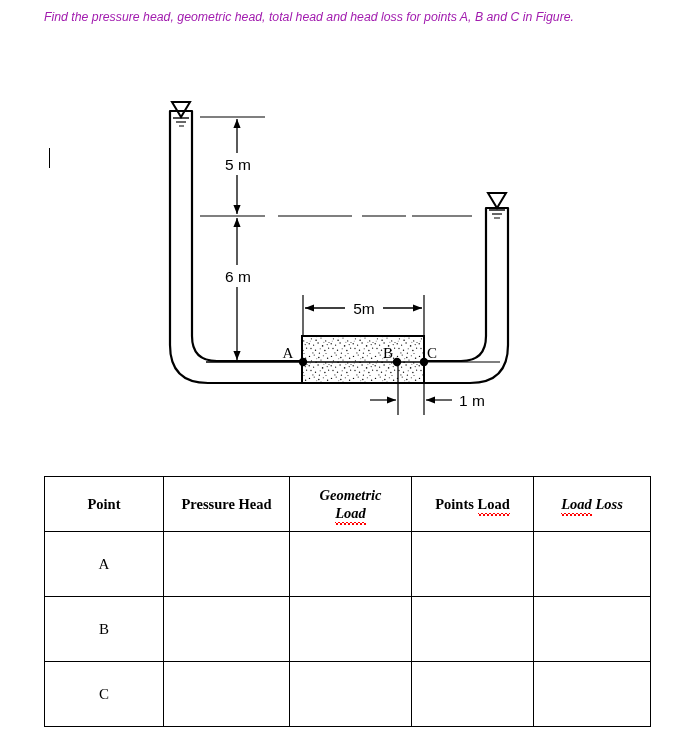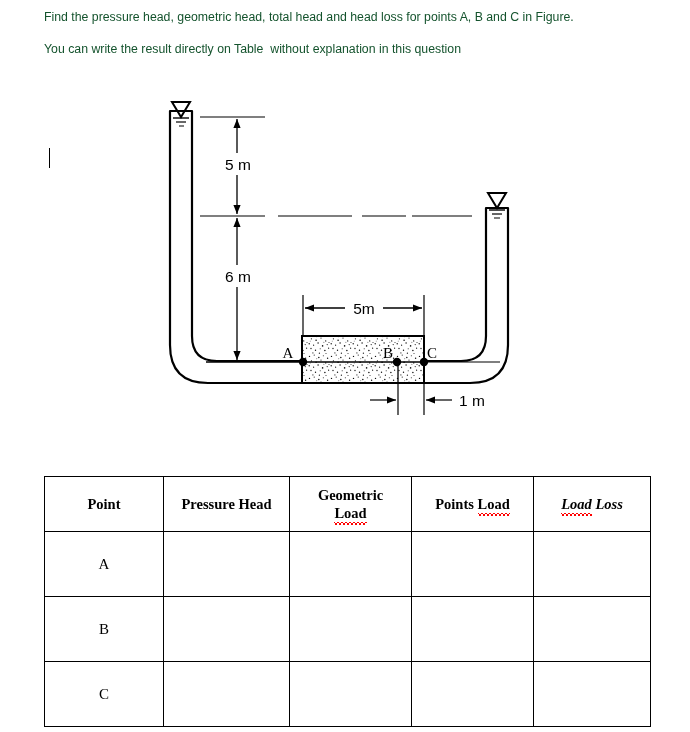--- a/index.html
+++ b/index.html
@@ -19,22 +19,23 @@
   
   #question-block {
     position: absolute;
     left: 44px;
     top: 8px;
     width: 600px;
   }
   .q-line {
     font-size: 12.3px;
     line-height: 18.5px;
-    color: #14532d;
+    color: #a21caf;
     white-space: pre;
+    font-style: italic;
   }
   #question-para2 {
     margin-top: 13px;
   }
 
   
   #text-caret {
     position: absolute;
     left: 49px;
     top: 148px;
@@ -76,21 +77,21 @@
     font-weight: bold;
     line-height: 18px;
   }
   #results-table tbody td {
     height: 64px;
     font-size: 15px;
     font-weight: normal;
   }
   .col-point   { width: 118px; }
   .col-press   { width: 125px; }
-  .col-geom    { width: 121px; }
+  .col-geom    { width: 121px; font-style: italic; }
   .col-total   { width: 121px; }
   .col-loss    { width: 116px; font-style: italic; }
 
   
   .sp {
     position: relative;
     display: inline-block;
   }
   .sp::after {
     content: "";
@@ -104,21 +105,20 @@
       linear-gradient(-45deg, transparent 44%, #ff0000 44%, #ff0000 56%, transparent 56%);
     background-size: 4px 4px;
     background-repeat: repeat-x;
   }
 </style>
 </head>
 <body>
 
 <div id="question-block">
   <div class="q-line">Find the pressure head, geometric head, total head and head loss for points A, B and C in Figure.</div>
-  <div class="q-line" id="question-para2">You can write the result directly on Table  without explanation in this question</div>
 </div>
 
 <div id="text-caret"></div>
 
 <div id="figure">
 <svg width="690" height="340" viewBox="0 0 690 340" xmlns="http://www.w3.org/2000/svg">
   <defs>
 
     <pattern id="sandPat" x="0" y="0" width="22" height="22" patternUnits="userSpaceOnUse">
       <rect width="22" height="22" fill="#ffffff"></rect>

